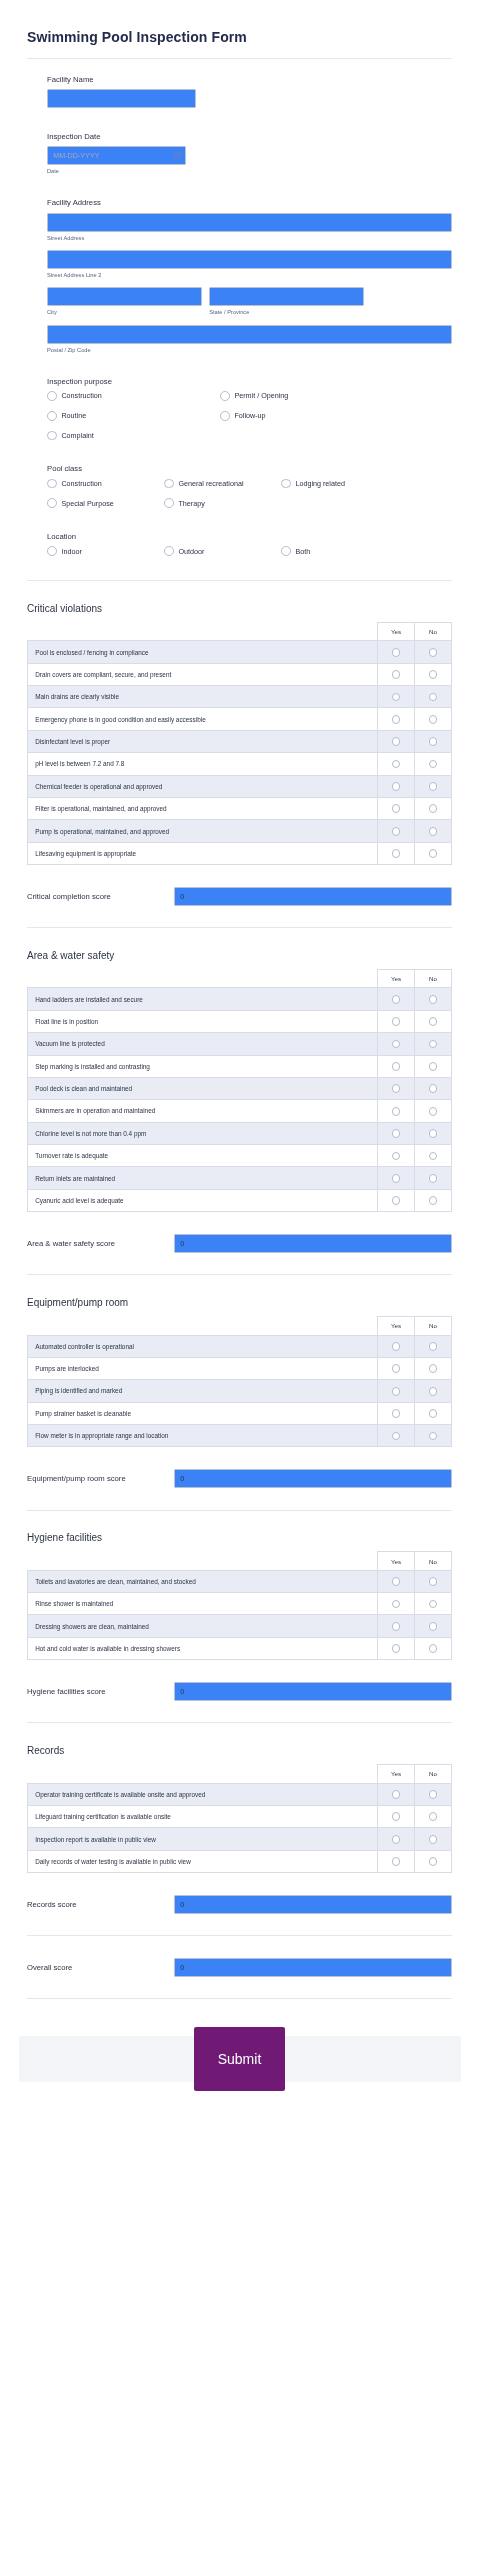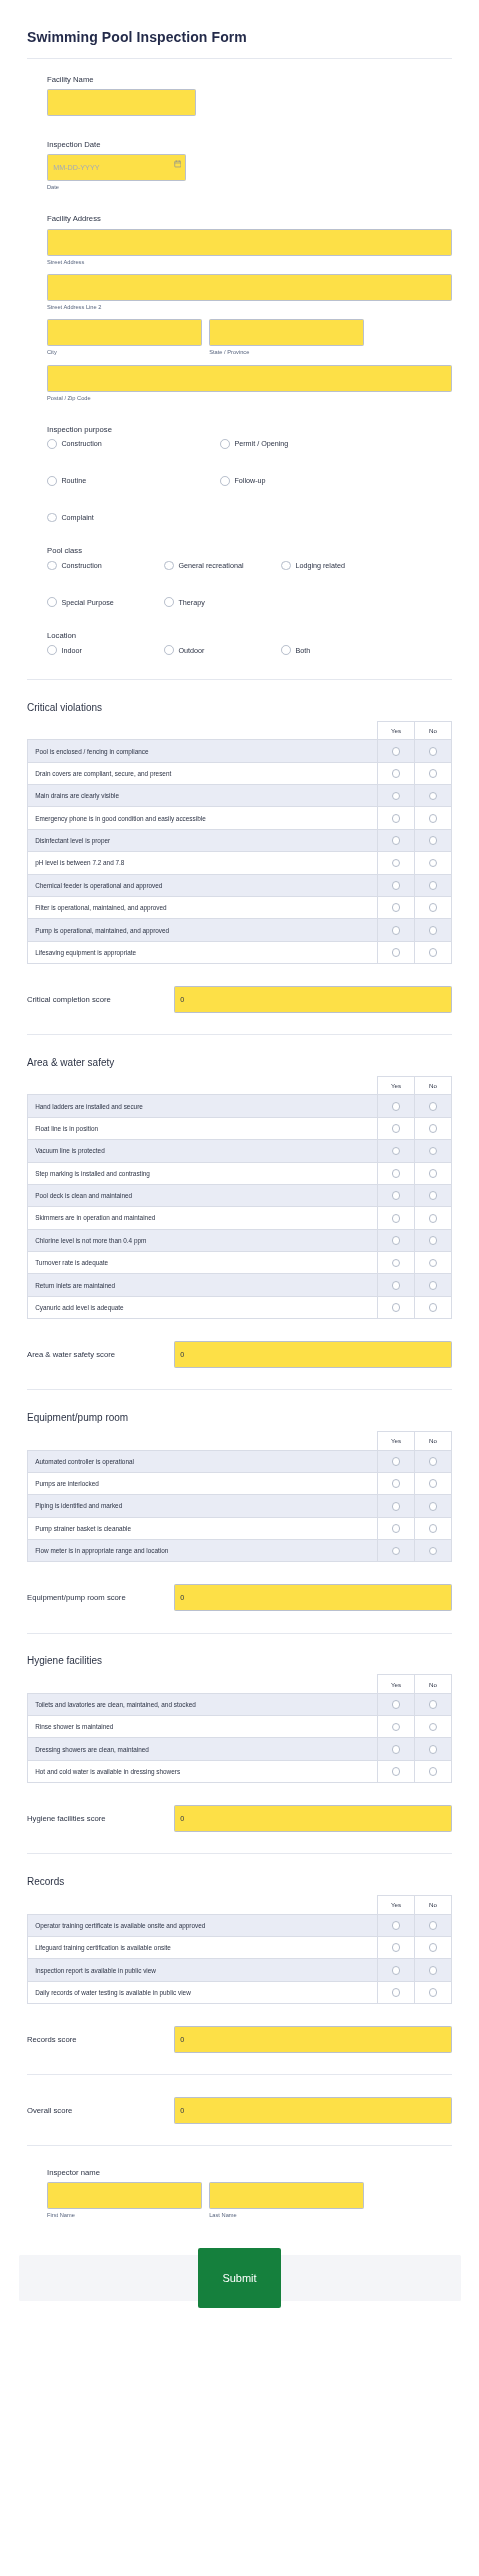--- a/index.html
+++ b/index.html
@@ -14,36 +14,36 @@
   .form { padding: 29px 27px 0; }
   .form-title { font-size: 14px; font-weight: 700; color: #242b4a; letter-spacing: 0.1px; }
   .divider { border: none; border-top: 0.5px solid #e4e7ee; margin: 21.6px 0; }
   .divider.after-title { margin: 13.4px 0 15.5px; }
 
   .field { margin-bottom: 24px; margin-left: 20px; }
   .label { display: block; font-size: 7.7px; font-weight: 500; color: #2c3345; margin-bottom: 5.2px; }
   .sublabel { font-size: 5.7px; color: #57647e; margin-top: 3.1px; }
 
   .text-input {
-    height: 27px; width: 100%;
+    height: 19px; width: 100%;
     border: 0.5px solid #b9c0ce; border-radius: 1.5px;
     padding: 0 5.2px; font-size: 7.2px; color: #2c3345;
-    background: #fde047; font-family: inherit; outline: none;
+    background: #3b82f6; font-family: inherit; outline: none;
   }
   .text-input::placeholder { color: #a3aab8; }
   .w-small { width: 149px; }
   .input-wrap { position: relative; width: 139px; }
   .input-wrap .text-input { padding-right: 16.5px; }
   .cal-icon { position: absolute; right: 4.6px; top: 6.2px; line-height: 0; cursor: pointer; }
 
   .addr-row { margin-bottom: 9.3px; }
   .addr-row:last-child { margin-bottom: 0; }
   .two-col-grid { display: grid; grid-template-columns: 155px 155px; column-gap: 7.2px; margin-bottom: 9.3px; }
 
-  .radio-grid { display: grid; row-gap: 27px; }
+  .radio-grid { display: grid; row-gap: 10px; }
   .cols-2 { grid-template-columns: 173px 173px; }
   .cols-3 { grid-template-columns: 117px 117px 117px; }
   .radio-option { display: flex; align-items: center; gap: 4.6px; cursor: pointer; }
   .radio-circle {
     width: 9.8px; height: 9.8px; border: 0.5px solid #b4bcca; border-radius: 50%;
     background: #fff; flex: none; display: inline-block;
   }
   .radio-circle.small { width: 8.8px; height: 8.8px; vertical-align: middle; }
   .radio-label { font-size: 7.2px; color: #2c3345; }
 
@@ -88,22 +88,22 @@
     font-size: 5.7px; color: #4a5361; padding: 2.6px 6.7px; cursor: pointer; font-family: inherit;
   }
 
   .submit-section {
     margin: 37px 18.5px 29px;
     background: #f4f5f8;
     height: 46px; border-radius: 1.5px;
     display: flex; align-items: center; justify-content: center;
   }
   .submit-button {
-    background: #15803d; color: #fff; border: none; border-radius: 2.1px;
-    font-size: 11px; font-weight: 500; padding: 24px 24px; cursor: pointer; font-family: inherit;
+    background: #701a75; color: #fff; border: none; border-radius: 2.1px;
+    font-size: 14px; font-weight: 500; padding: 24px 24px; cursor: pointer; font-family: inherit;
   }
 </style>
 </head>
 <body>
 
 <div class="form">
 
   <h1 class="form-title">Swimming Pool Inspection Form</h1>
   <hr class="divider after-title">
 
@@ -533,33 +533,20 @@
 
   <hr class="divider">
 
   <div class="score-field">
     <label class="score-label">Overall score</label>
     <input type="text" class="text-input score-input" value="0" style="">
   </div>
 
   <hr class="divider">
 
-  <div class="field">
-    <label class="label">Inspector name</label>
-    <div class="two-col-grid">
-      <div>
-        <input type="text" class="text-input" style="">
-        <div class="sublabel">First Name</div>
-      </div>
-      <div>
-        <input type="text" class="text-input" style="">
-        <div class="sublabel">Last Name</div>
-      </div>
-    </div>
-  </div>
 
 
 </div>
 
 <div class="submit-section">
   <button class="submit-button">Submit</button>
 </div>
 
 
 </body></html>

